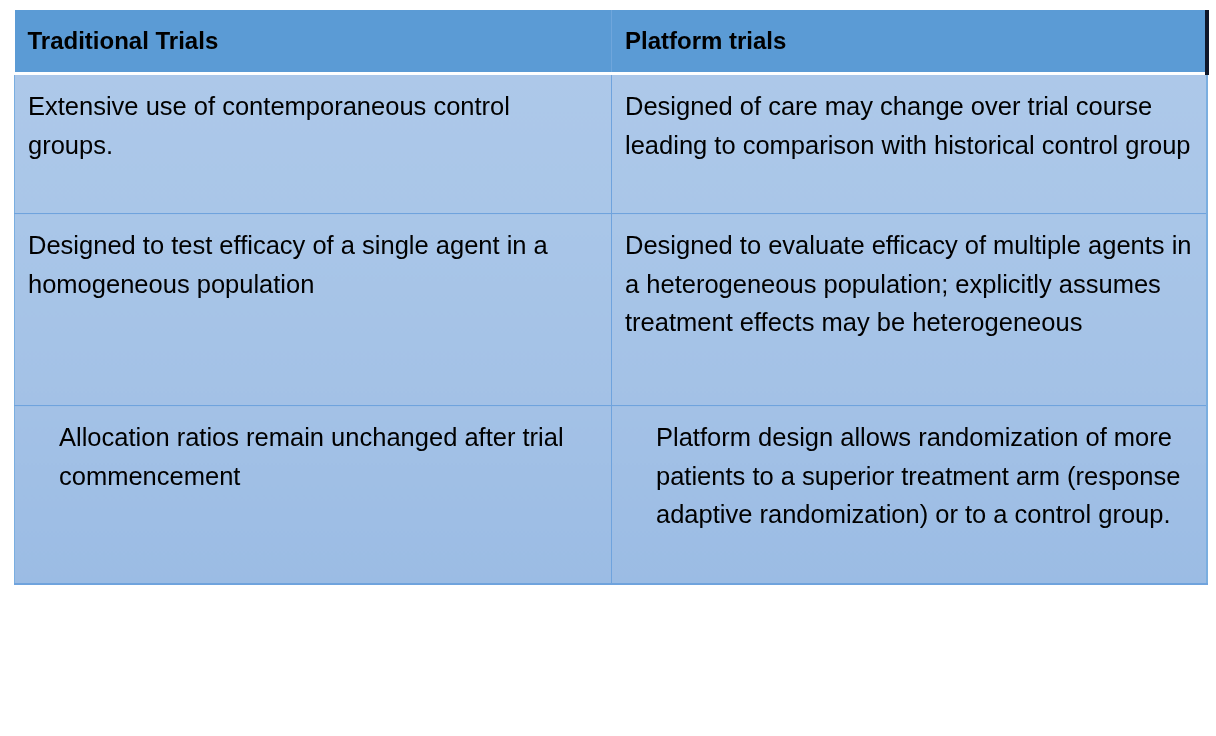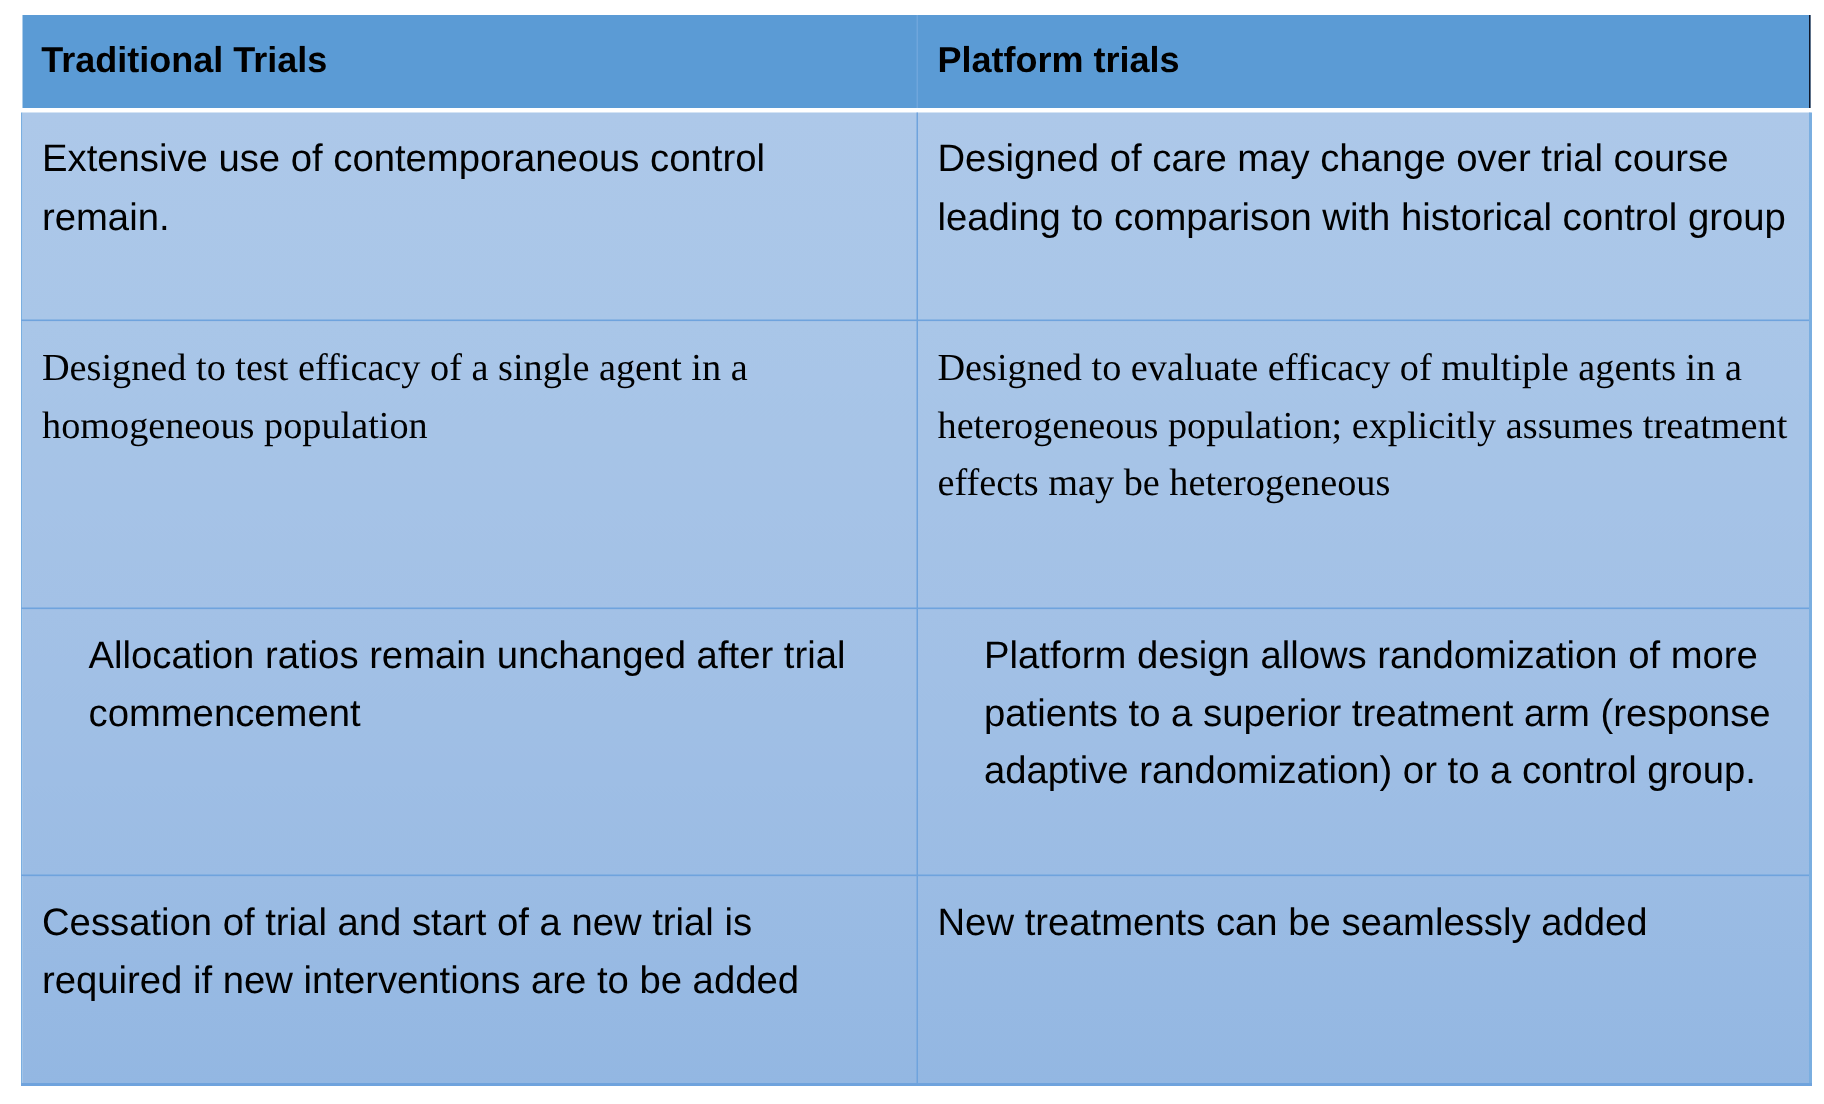--- a/index.html
+++ b/index.html
@@ -34,32 +34,32 @@
       background: #5b9bd5;
       height: 62px;
       text-align: left;
       vertical-align: middle;
       font-weight: bold;
       font-size: 24px;
       padding: 0 13px;
       border-bottom: 3px solid #ffffff;
       border-right: 1px solid #6fa6dc;
     }
-    .cmp-table thead th:last-child { border-right: 1px solid #0f172a; }
+    .cmp-table thead th:last-child { border-right: 4px solid #0f172a; }
 
     .cmp-table tbody td {
       vertical-align: top;
       font-size: 25.5px;
       line-height: 38.5px;
       padding: 12px 10px 0 13px;
       border: 1px solid #6fa3dd;
       box-sizing: border-box;
     }
     .cmp-table tbody tr.r1 td { height: 140px; background: linear-gradient(#adc8e9, #a9c6e8); }
-    .cmp-table tbody tr.r2 td { height: 192px; background: linear-gradient(#a9c6e8, #a3c1e6); font-family: Liberation Serif, serif; }
+    .cmp-table tbody tr.r2 td { height: 192px; background: linear-gradient(#a9c6e8, #a3c1e6); }
     .cmp-table tbody tr.r3 td { height: 178px; background: linear-gradient(#a3c1e6, #9bbce4); padding-left: 44px; }
     .cmp-table tbody tr.r4 td { height: 139px; background: linear-gradient(#9bbce4, #93b7e2); }
 
     .cmp-table tbody td:first-child { border-left: 1px solid #7aaee0; }
     .cmp-table tbody td:last-child { border-right: 2px solid #7aaee0; }
     .cmp-table tbody tr:last-child td { border-bottom: 2px solid #6fa3dd; }
   </style>
 </head>
 <body>
 
@@ -70,30 +70,26 @@
       <col class="c2">
     </colgroup>
     <thead>
       <tr>
         <th>Traditional Trials</th>
         <th>Platform trials</th>
       </tr>
     </thead>
     <tbody>
       <tr class="r1">
-        <td>Extensive use of contemporaneous control remain.</td>
+        <td>Extensive use of contemporaneous control groups.</td>
         <td>Designed of care may change over trial course leading to comparison with historical control group</td>
       </tr>
       <tr class="r2">
         <td>Designed to test efficacy of a single agent in a homogeneous population</td>
         <td>Designed to evaluate efficacy of multiple agents in a heterogeneous population; explicitly assumes treatment effects may be heterogeneous</td>
       </tr>
       <tr class="r3">
         <td>Allocation ratios remain unchanged after trial commencement</td>
         <td>Platform design allows randomization of more patients to a superior treatment arm (response adaptive randomization) or to a control group.</td>
       </tr>
-      <tr class="r4">
-        <td>Cessation of trial and start of a new trial is required if new interventions are to be added</td>
-        <td>New treatments can be seamlessly added</td>
-      </tr>
     </tbody>
   </table>
 </div>
 
 </body></html>

